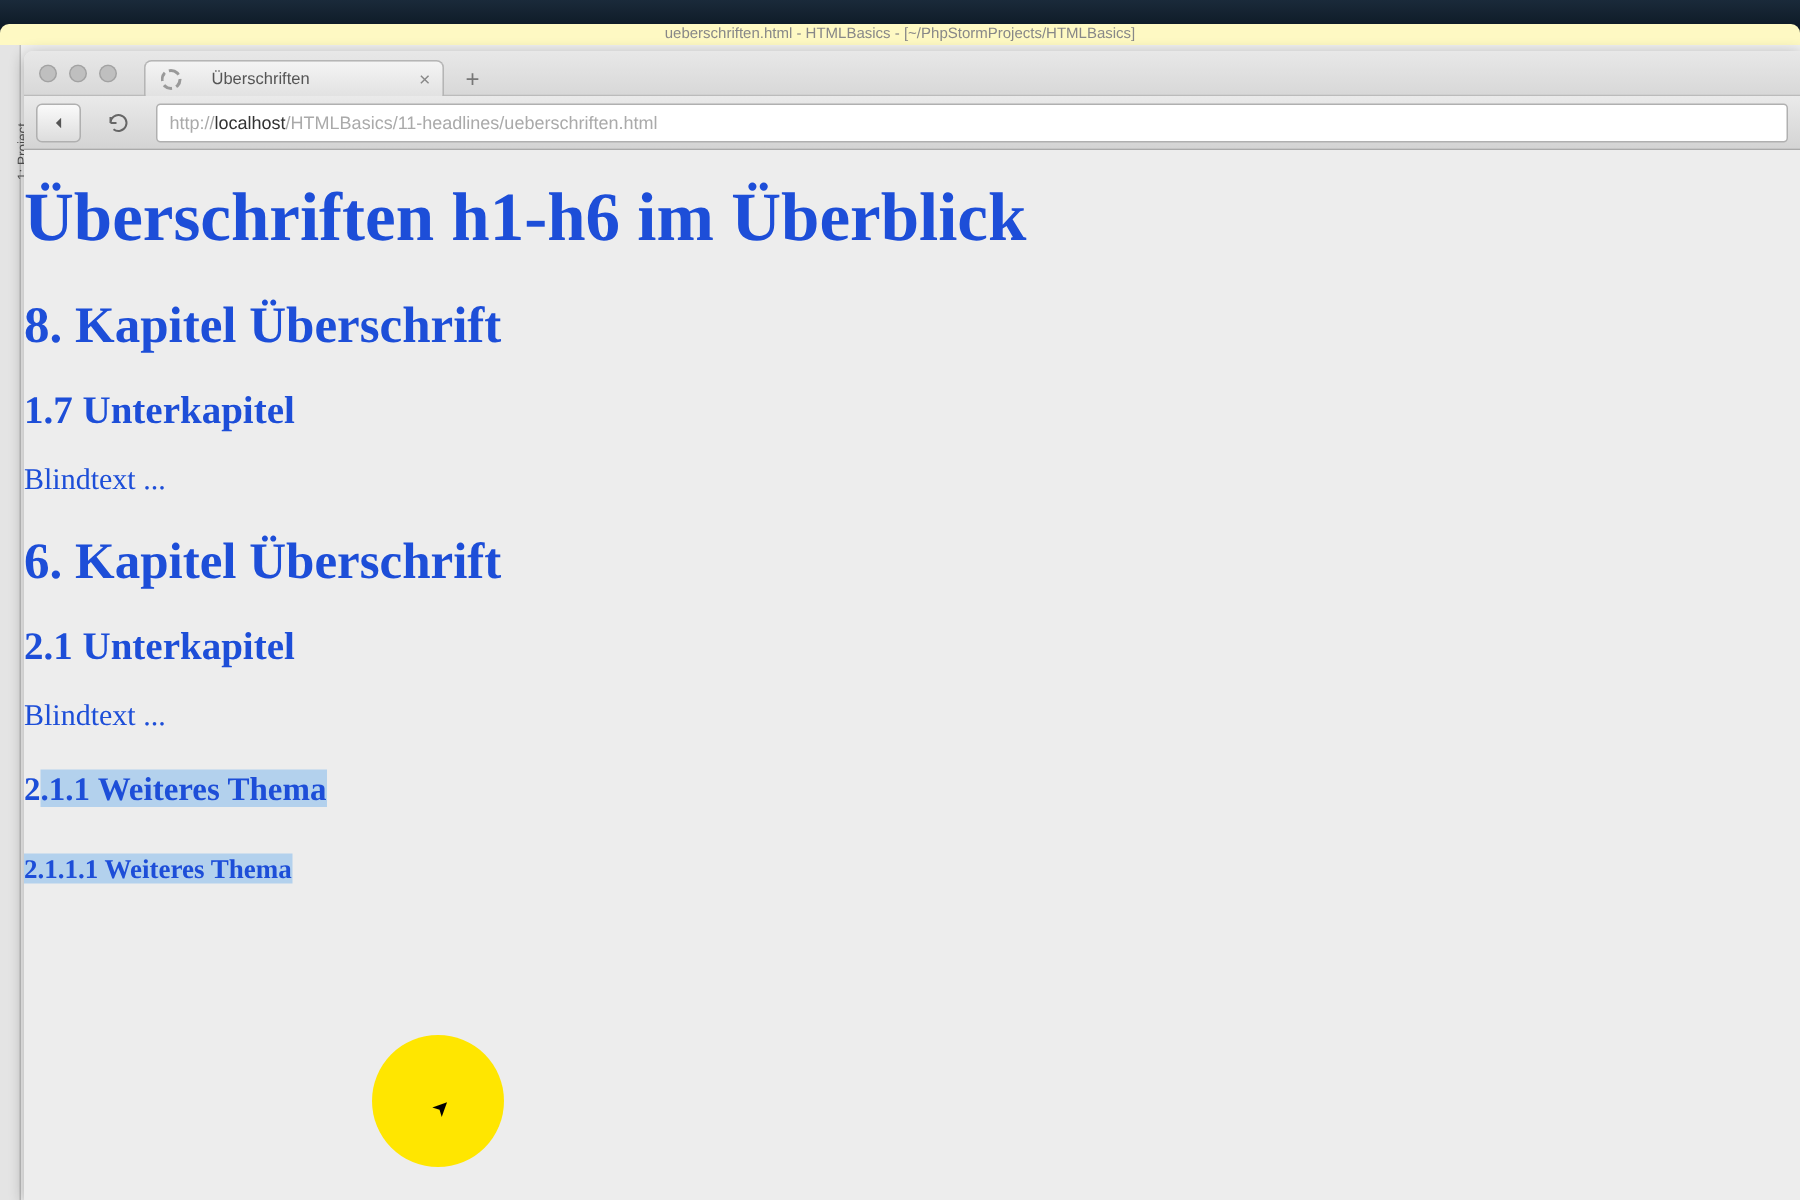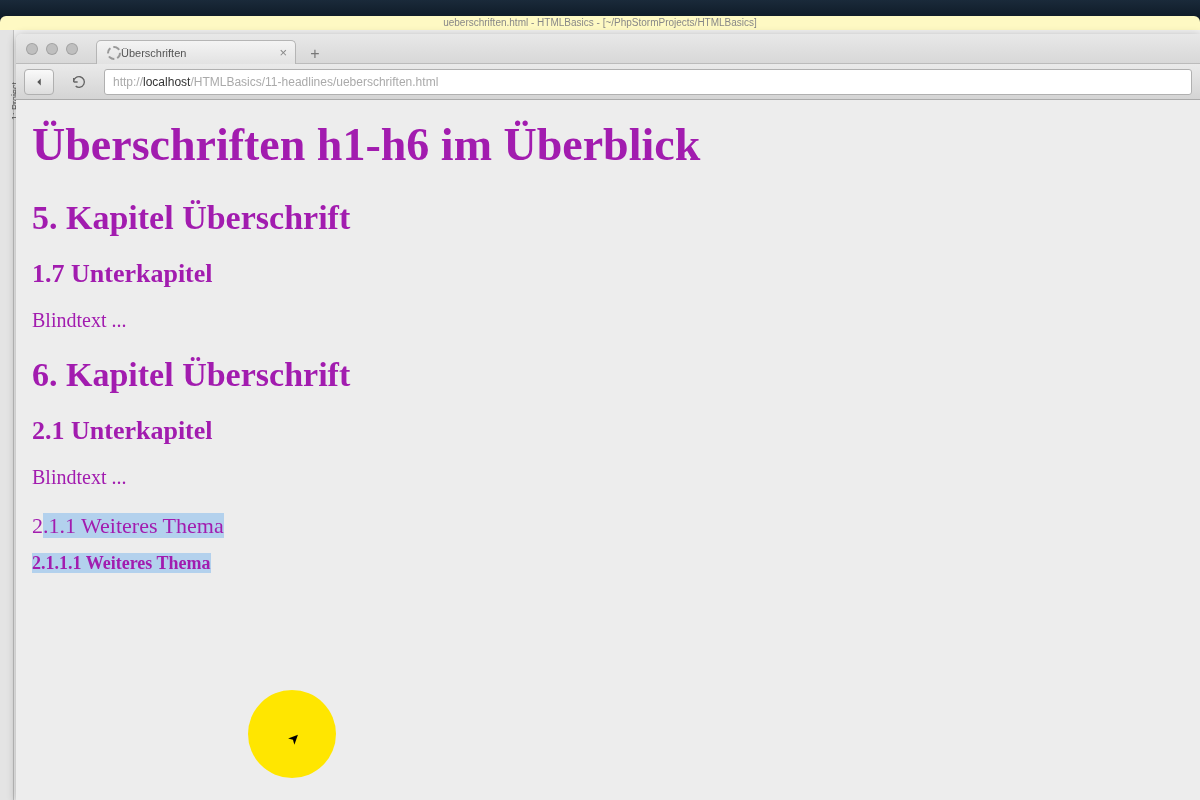--- a/index.html
+++ b/index.html
@@ -101,21 +101,21 @@
       border: 1px solid #b5b5b5;
       border-bottom: none;
       border-radius: 5px 5px 0 0;
       height: 24px;
       width: 200px;
       display: flex;
       align-items: center;
       padding: 0 10px;
       font-size: 11px;
       color: #555;
-      gap: 0;
+      gap: 20px;
       position: relative;
     }
     .tab-icon {
       width: 14px;
       height: 14px;
       border-radius: 50%;
       border: 2px dashed #999;
       flex-shrink: 0;
     }
     .tab-close {
@@ -173,23 +173,23 @@
       display: flex;
       align-items: center;
       padding: 0 8px;
       font-size: 12px;
     }
     .url-part-light { color: #aaa; }
     .url-part-dark { color: #333; }
     .page-content {
       flex: 1;
       background: #ededed;
-      padding: 18px 16px;
+      padding: 18px 0;
       font-family: "Times New Roman", Times, serif;
-      color: #a21caf;
+      color: #1d4ed8;
       overflow: hidden;
     }
     .page-content h1 {
       font-size: 46px;
       font-weight: bold;
       margin-bottom: 28px;
     }
     .page-content h2 {
       font-size: 34px;
       font-weight: bold;
@@ -199,22 +199,22 @@
       font-size: 26px;
       font-weight: bold;
       margin-bottom: 20px;
     }
     .page-content p {
       font-size: 20px;
       margin-bottom: 24px;
     }
     .page-content h4 {
       font-size: 22px;
-      font-weight: normal;
-      margin-bottom: 14px;
+      font-weight: bold;
+      margin-bottom: 30px;
     }
     .page-content h5 {
       font-size: 18px;
       font-weight: bold;
       margin-bottom: 22px;
     }
     .page-content h6 {
       font-size: 15px;
       font-weight: bold;
       margin-bottom: 22px;
@@ -282,21 +282,21 @@
     </div>
     <div class="address-bar">
       <span class="url-part-light">http://</span>
         <span class="url-part-dark">localhost</span>
         <span class="url-part-light">/HTMLBasics/11-headlines/ueberschriften.html</span>
     </div>
   </div>
 
   <div class="page-content">
     <h1>Überschriften h1-h6 im Überblick</h1>
-    <h2>5. Kapitel Überschrift</h2>
+    <h2>8. Kapitel Überschrift</h2>
     <h3>1.7 Unterkapitel</h3>
     <p>Blindtext ...</p>
     <h2>6. Kapitel Überschrift</h2>
     <h3>2.1 Unterkapitel</h3>
     <p>Blindtext ...</p>
     <h4><span>2</span><span class="selected">.1.1 Weiteres Thema</span></h4>
     <h5><span class="selected">2.1.1.1 Weiteres Thema</span></h5>
   </div>
 
 </div>

